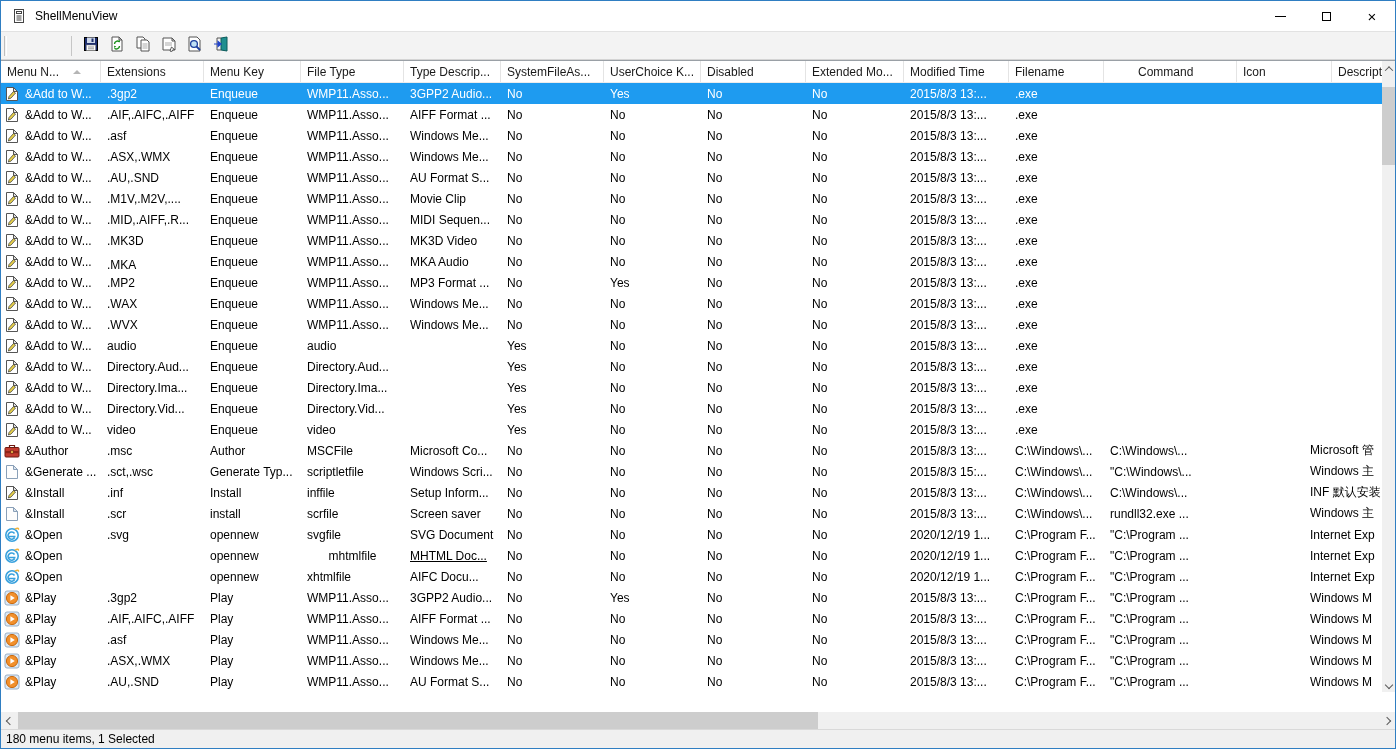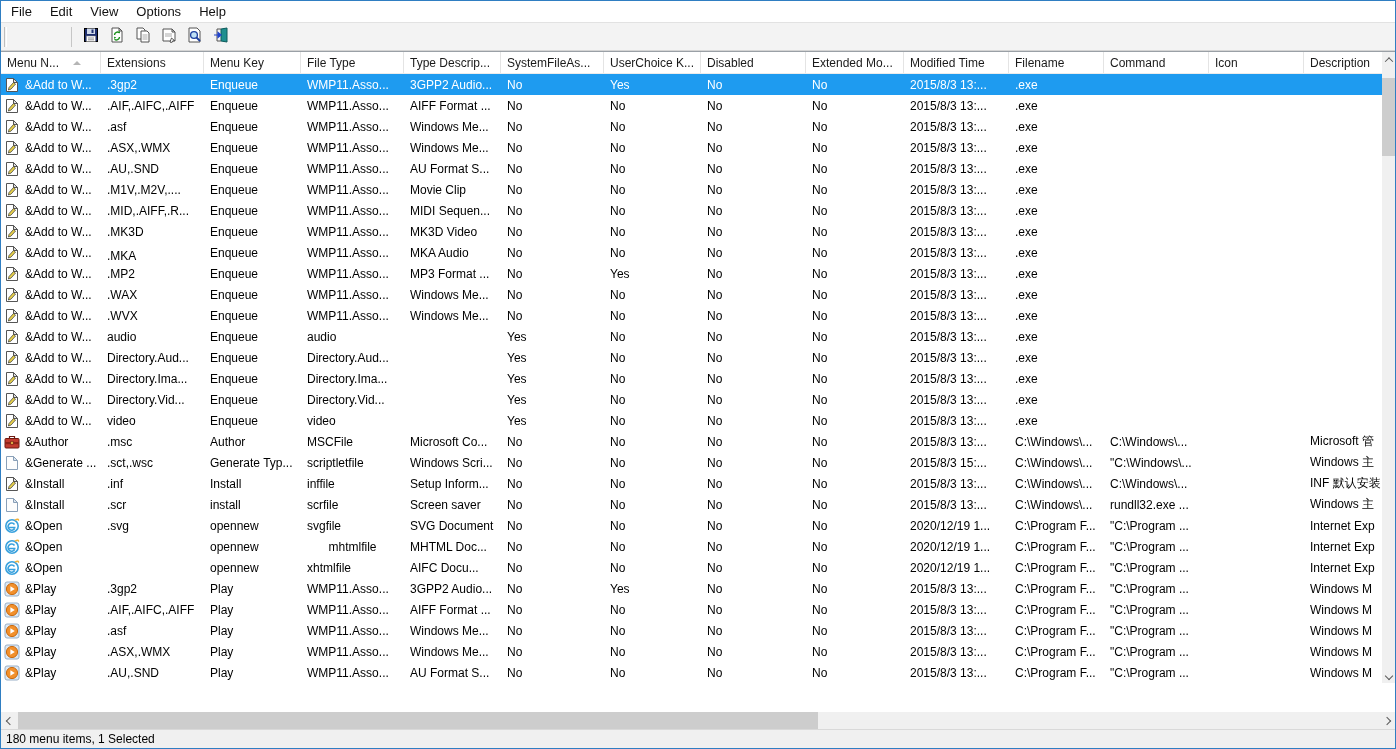--- a/index.html
+++ b/index.html
@@ -74,28 +74,44 @@
 
   
   .statusbar{ height:19px; flex:0 0 auto; background:#f0f0f0; border-top:1px solid #d9d9d9;
               display:flex; align-items:center; padding-left:5px; font-size:12px; color:#000; }
 </style>
 </head>
 <body>
 
 <div class="window">
 
-
-  <div class="menubar">
-      <div class="menu-item">File</div>
-      <div class="menu-item">Edit</div>
-      <div class="menu-item">View</div>
-      <div class="menu-item">Options</div>
-      <div class="menu-item">Help</div>
+  <div class="titlebar">
+    <span class="app-icon">
+      <svg viewBox="0 0 16 16" width="16" height="16">
+        <rect x="2.5" y="1.5" width="9" height="13" fill="#fff" stroke="#444" stroke-width="1"></rect>
+        <rect x="4.5" y="3.5" width="5" height="2" fill="none" stroke="#444" stroke-width="1"></rect>
+        <line x1="4.5" y1="8" x2="9.5" y2="8" stroke="#444" stroke-width="1"></line>
+        <line x1="4.5" y1="10" x2="9.5" y2="10" stroke="#444" stroke-width="1"></line>
+        <line x1="4.5" y1="12" x2="9.5" y2="12" stroke="#444" stroke-width="1"></line>
+      </svg>
+    </span>
+    <span class="title-text">ShellMenuView</span>
+    <div class="win-controls">
+      <div class="win-btn">
+          <span class="glyph-min"></span>
+        </div>
+      <div class="win-btn">
+          <span class="glyph-max"></span>
+        </div>
+      <div class="win-btn">
+          <span class="glyph-close">×</span>
+        </div>
     </div>
+  </div>
+
 
   <div class="toolbar">
     <div class="tb-grip"></div>
   <div class="tb-btn">
         <span class="tb-ic"><span class="dot red"></span></span>
       </div>
       <div class="tb-btn">
         <span class="tb-ic"><span class="dot green"></span></span>
       </div>
       <div class="tb-sep"></div>
@@ -181,21 +197,21 @@
         </div>
         <div class="hcell" style="width: 98px;">
           <span>Extended Mo...</span>
         </div>
         <div class="hcell" style="width: 105px;">
           <span>Modified Time</span>
         </div>
         <div class="hcell" style="width: 95px;">
           <span>Filename</span>
         </div>
-        <div class="hcell" style="width: 105px;">
+        <div class="hcell" style="width: 105px; margin-left: 28px;">
           <span>Command</span>
         </div>
         <div class="hcell" style="width: 95px;">
           <span>Icon</span>
         </div>
         <div class="hcell" style="width: 160px;">
           <span>Description</span>
         </div>
       </div>
     <div class="table-body">
@@ -1287,21 +1303,21 @@
           </div>
           <div class="cell" style="width: 103px;">
             <span></span>
           </div>
           <div class="cell" style="width: 97px;">
             <span>opennew</span>
           </div>
           <div class="cell" style="width: 103px; justify-content: center;">
             <span>mhtmlfile</span>
           </div>
-          <div class="cell" style="width: 97px;">
+          <div class="cell" style="width: 97px; text-decoration: underline;">
             <span>MHTML Doc...</span>
           </div>
           <div class="cell" style="width: 103px;">
             <span>No</span>
           </div>
           <div class="cell" style="width: 97px;">
             <span>No</span>
           </div>
           <div class="cell" style="width: 105px;">
             <span>No</span>

